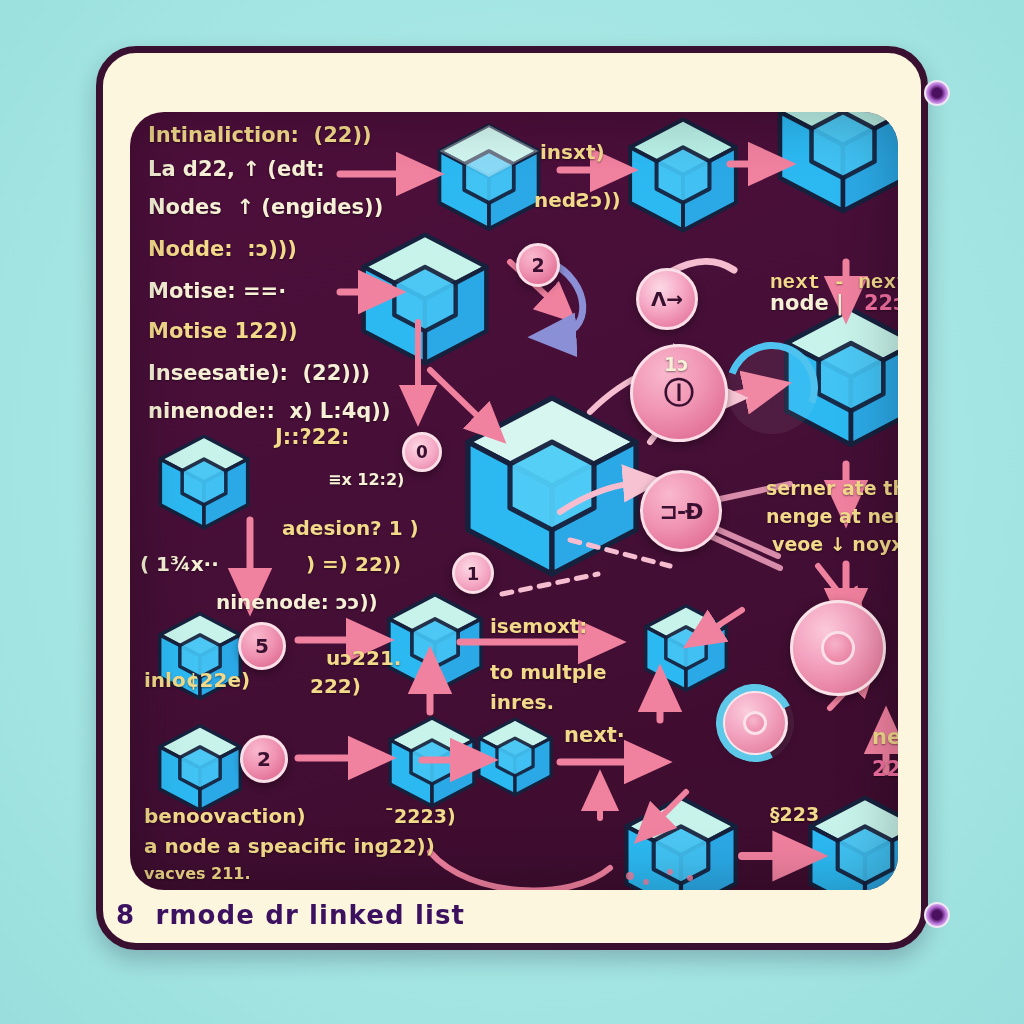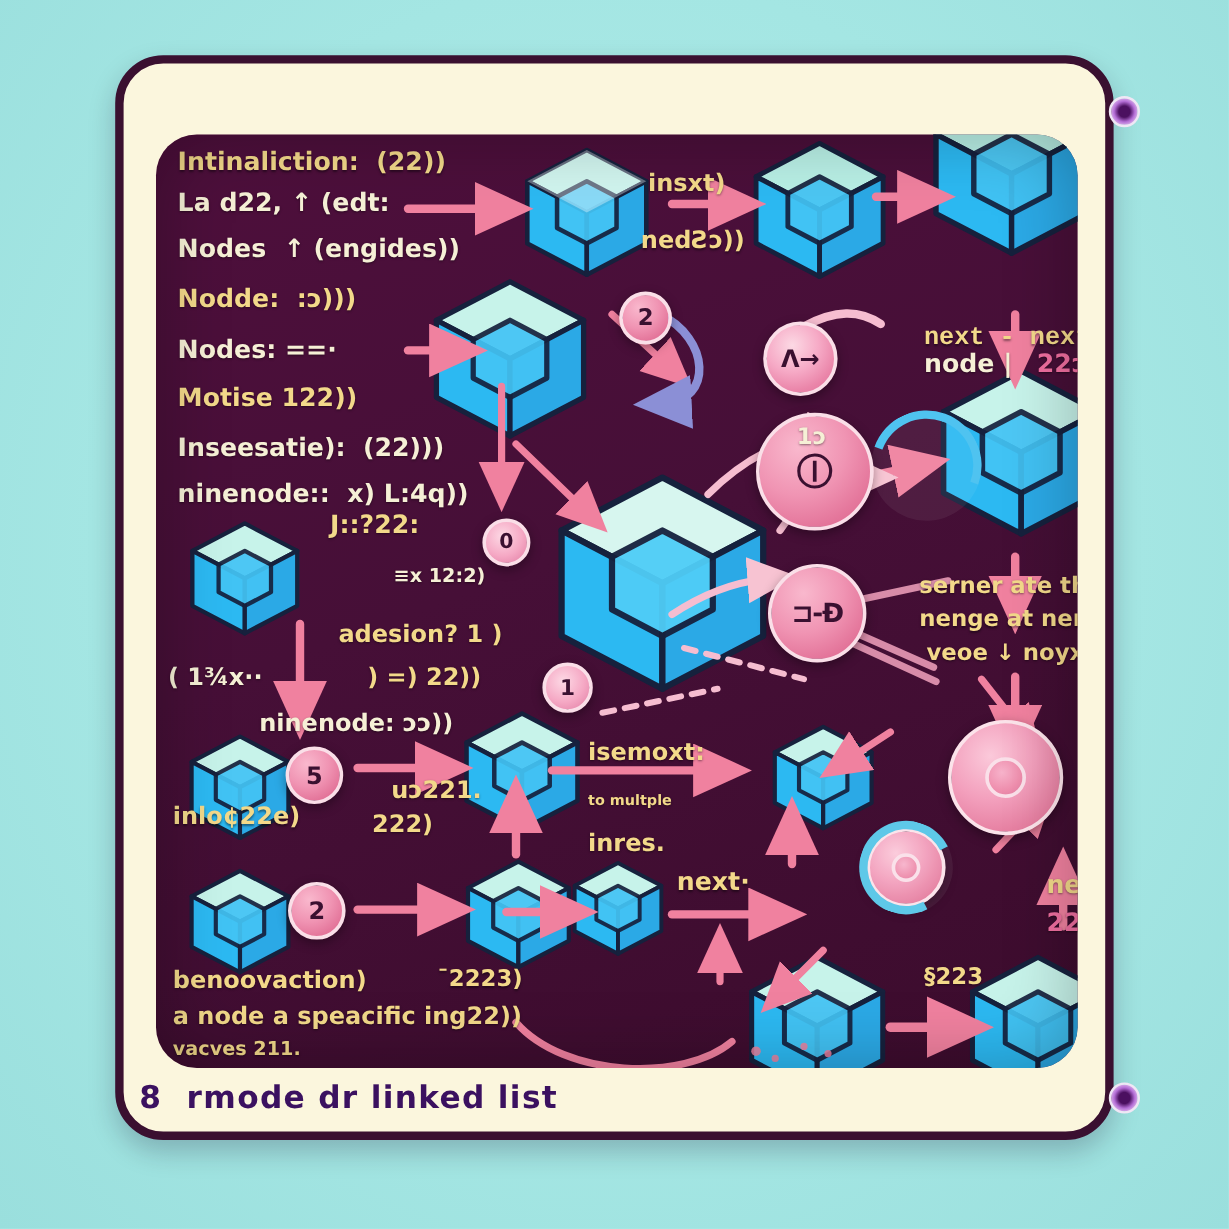--- a/index.html
+++ b/index.html
@@ -449,21 +449,21 @@
     <div class="donut" style="left:592px;top:578px;width:66px;height:66px;">
       <div class="hole" style="width:24px;height:24px;"></div>
     </div>
 
     <div class="cyan-ring" style="left:586px;top:572px;width:78px;height:78px;border-color:#5ec8e8;border-right-color:transparent;transform:rotate(18deg);"></div>
 
     <div class="ptext t-gold" style="left:18px;top:10px;font-size:21px;">Intinaliction:  (22))</div>
     <div class="ptext t-cream" style="left:18px;top:44px;font-size:21px;">La d22, ↑ (edt:</div>
     <div class="ptext t-cream" style="left:18px;top:82px;font-size:21px;">Nodes  ↑ (engides))</div>
     <div class="ptext t-gold" style="left:18px;top:124px;font-size:21px;text-align:right;">Nodde:  :ɔ)))</div>
-    <div class="ptext t-cream" style="left:18px;top:166px;font-size:21px;">Nodes: ==·</div>
+    <div class="ptext t-cream" style="left:18px;top:166px;font-size:21px;">Motise: ==·</div>
     <div class="ptext t-gold" style="left:18px;top:206px;font-size:21px;">Motise 122))</div>
     <div class="ptext t-cream" style="left:18px;top:248px;font-size:21px;">Inseesatie):  (22)))</div>
     <div class="ptext t-cream" style="left:18px;top:286px;font-size:21px;">ninenode::  x) L:4q))</div>
 
     <div class="ptext t-gold" style="left:145px;top:312px;font-size:21px;">J::?22:</div>
     <div class="ptext t-cream" style="left:198px;top:358px;font-size:16px;">≡x 12:2)</div>
     <div class="ptext t-gold" style="left:152px;top:404px;font-size:20px;">adesion? 1 )</div>
     <div class="ptext t-cream" style="left:10px;top:440px;font-size:20px;">( 1¾x··</div>
     <div class="ptext t-gold" style="left:176px;top:440px;font-size:20px;">) =) 22))</div>
     <div class="ptext t-cream" style="left:86px;top:478px;font-size:20px;">ninenode: ɔɔ))</div>
@@ -480,25 +480,25 @@
 
     <div class="ptext t-gold" style="left:640px;top:158px;font-size:21px;font-family:Liberation Mono, monospace;">next - next</div>
     <div class="ptext t-cream" style="left:640px;top:178px;font-size:21px;">node | </div>
     <div class="ptext t-pink" style="left:734px;top:178px;font-size:21px;">22ɔ)</div>
 
     <div class="ptext t-gold" style="left:636px;top:364px;font-size:19px;">serner ate the</div>
     <div class="ptext t-gold" style="left:636px;top:392px;font-size:19px;">nenge at nent</div>
     <div class="ptext t-gold" style="left:642px;top:420px;font-size:19px;">veoe ↓ noyx</div>
 
     <div class="ptext t-gold" style="left:360px;top:502px;font-size:20px;">isemoxt:</div>
-    <div class="ptext t-gold" style="left:360px;top:548px;font-size:12px;">to multple</div>
+    <div class="ptext t-gold" style="left:360px;top:548px;font-size:20px;">to multple</div>
     <div class="ptext t-gold" style="left:360px;top:578px;font-size:20px;">inres.</div>
 
     <div class="ptext t-gold" style="left:434px;top:610px;font-size:21px;">next·</div>
 
     <div class="ptext t-gold" style="left:742px;top:612px;font-size:21px;">next</div>
     <div class="ptext t-pink" style="left:742px;top:644px;font-size:21px;">22ɔ)</div>
 
     <div class="ptext t-gold" style="left:640px;top:690px;font-size:19px;">§223</div>
-    <div class="ptext t-gold" style="left:244px;top:692px;font-size:19px;">̄2223)</div>
+    <div class="ptext t-gold" style="left:264px;top:692px;font-size:19px;">̄2223)</div>
 
   </div>
 </div>
 
 </body></html>

